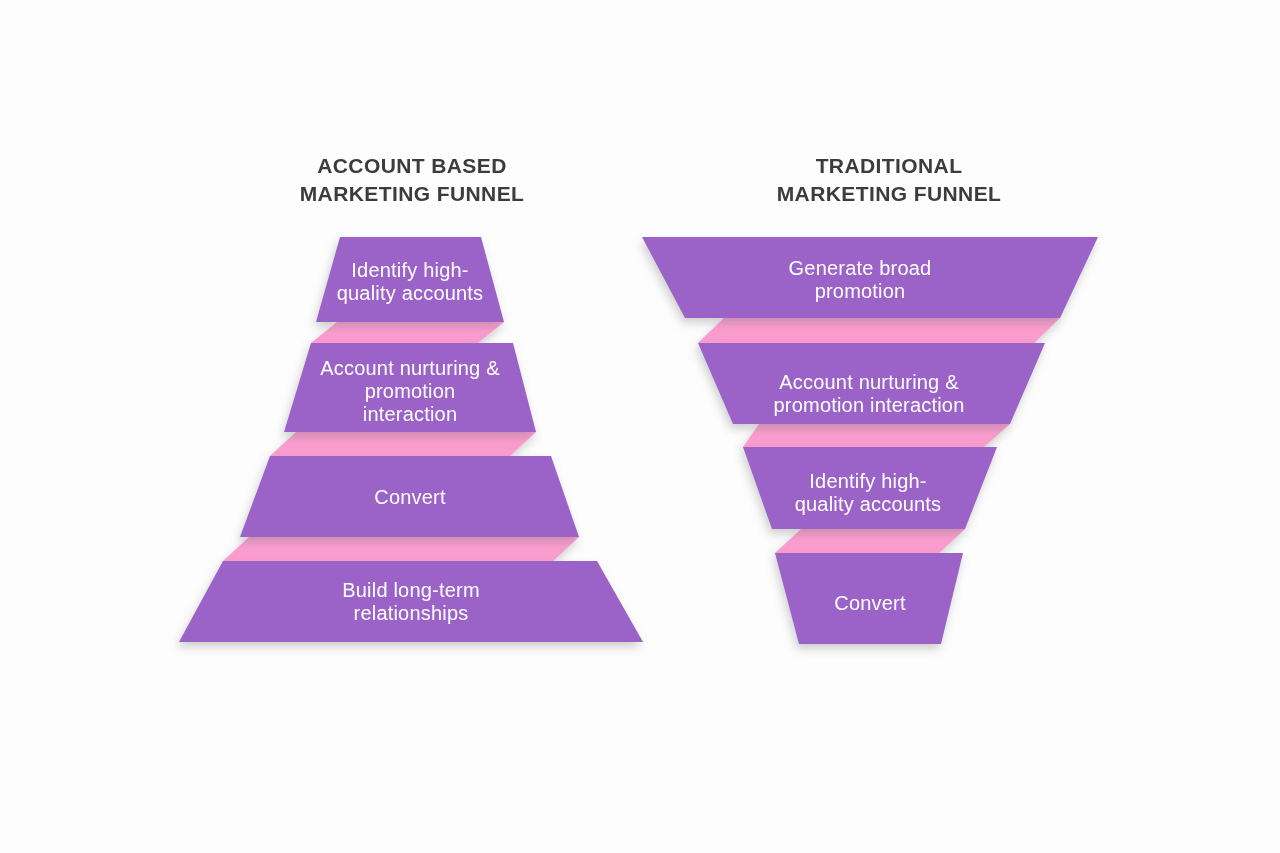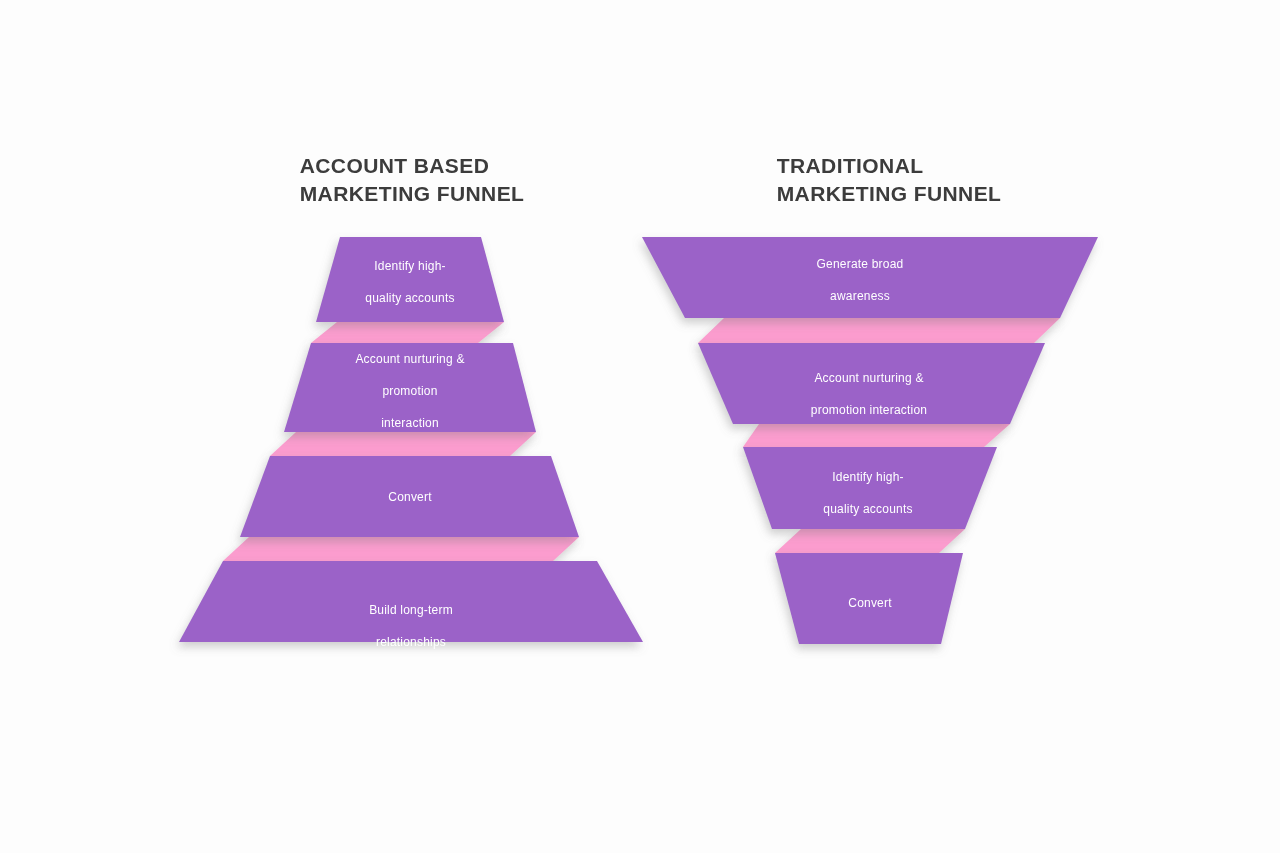--- a/index.html
+++ b/index.html
@@ -16,36 +16,37 @@
     font-family: "Liberation Sans", "DejaVu Sans", sans-serif;
   }
   #funnel-svg {
     position: absolute;
     left: 0;
     top: 0;
   }
   .funnel-title {
     position: absolute;
     transform: translateX(-50%);
+    text-align: center;
     white-space: pre-line;
     font-size: 21px;
     font-weight: 700;
     letter-spacing: 0.4px;
     line-height: 28px;
     color: #3c3c3c;
   }
   .tier-label {
     position: absolute;
     transform: translate(-50%, -50%);
     text-align: center;
     white-space: pre-line;
-    font-size: 12px;
+    font-size: 20px;
     font-weight: 500;
     letter-spacing: 0.2px;
-    line-height: 32px;
+    line-height: 23px;
     color: #ffffff;
   }
 </style>
 </head>
 <body>
 
 <div id="stage">
 
   <svg id="funnel-svg" width="1280" height="853" viewBox="0 0 1280 853">
     <defs>
@@ -81,24 +82,24 @@
 MARKETING FUNNEL</div>
   <div class="funnel-title" style="left:889px; top:152px;">TRADITIONAL
 MARKETING FUNNEL</div>
 
   <div class="tier-label" style="left:410px; top:282px;">Identify high-
 quality accounts</div>
   <div class="tier-label" style="left:410px; top:391px;">Account nurturing &amp;
 promotion
 interaction</div>
   <div class="tier-label" style="left:410px; top:497px;">Convert</div>
-  <div class="tier-label" style="left:411px; top:626px;">Build long-term
+  <div class="tier-label" style="left:411px; top:602px;">Build long-term
 relationships</div>
 
   <div class="tier-label" style="left:860px; top:280px;">Generate broad
-awareness</div>
+promotion</div>
   <div class="tier-label" style="left:869px; top:394px;">Account nurturing &amp;
 promotion interaction</div>
   <div class="tier-label" style="left:868px; top:493px;">Identify high-
 quality accounts</div>
   <div class="tier-label" style="left:870px; top:603px;">Convert</div>
 
 </div>
 
 </body></html>

